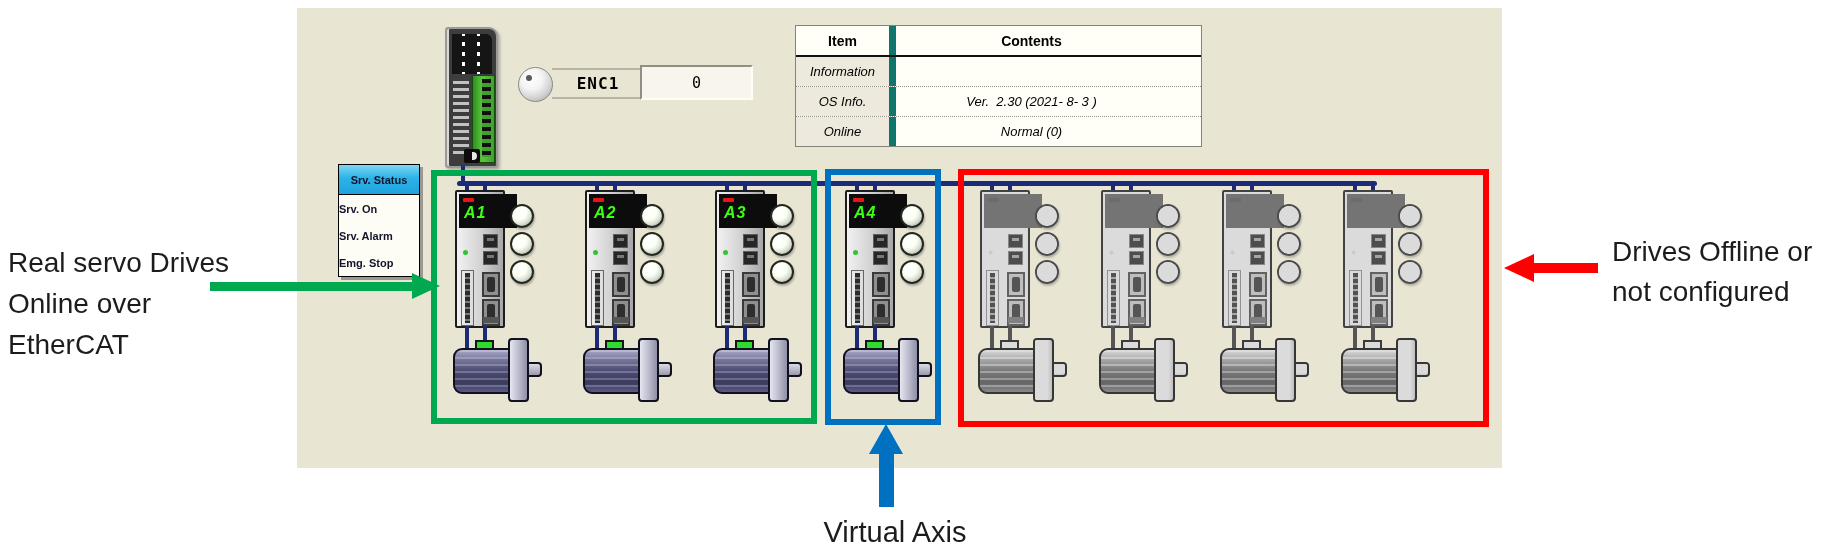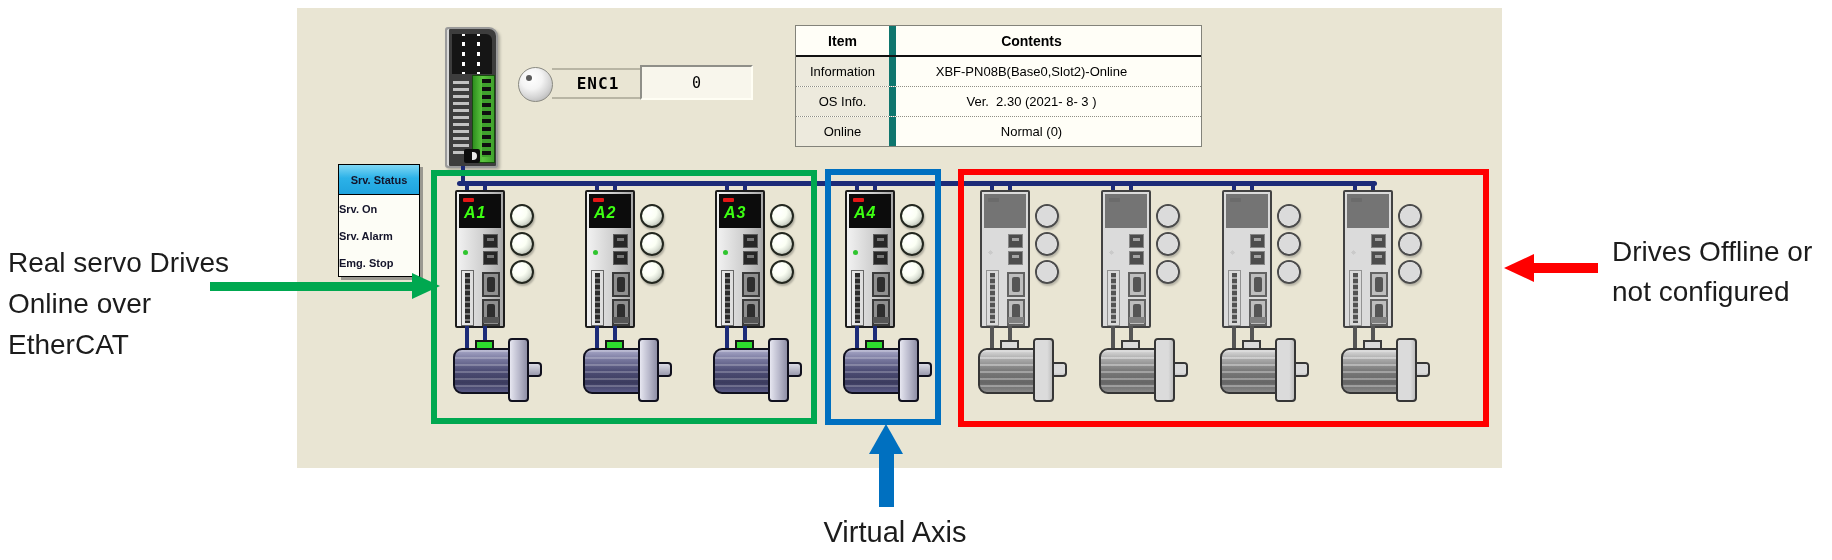--- a/index.html
+++ b/index.html
@@ -49,38 +49,38 @@
   
   #info-table{left:498px;top:17px;width:405px;border:1px solid #83837a;background:#fffef7;
         font-size:13px;color:#000;border-collapse:collapse;}
   #info-table .trow{display:flex;height:29px;}
   #info-table .c1{width:100px;display:flex;align-items:center;justify-content:center;
         background:#edeadd;border-right:7px solid #0f766e;box-sizing:border-box;}
   #info-table .c2{width:271px;display:flex;align-items:center;justify-content:center;
         background:#fffef7;box-sizing:border-box;white-space:pre;}
   #info-table .thead .c1,#info-table .thead .c2{font-weight:bold;font-size:14px;background:#fffef7;}
   #info-table .thead{border-bottom:2px solid #111;}
-  #info-table .trow + .trow{border-top:1px dotted #8f8f86;}
+  #info-table .trow + .trow{border-top:1px dotted #8f8f86;font-style:italic;}
   #info-table .thead + .trow{border-top:none;}
 
   
   #status-menu{left:41px;top:156px;width:80px;border:1px solid #000;background:#fdfdf6;
         box-shadow:3px 3px 0 rgba(90,90,90,.55);font-size:11px;font-weight:bold;color:#14142a;}
   #status-menu .sel{height:29px;background:linear-gradient(180deg,#7fd7f4,#2cb2e8 45%,#1fa3de);
         border-bottom:1px solid #000;display:flex;align-items:center;justify-content:center;}
   #status-menu .item{height:27px;display:flex;align-items:center;padding-left:0;}
 
   
   .unit{position:absolute;top:170px;width:106px;height:232px;}
   .unit .stub{position:absolute;top:3px;width:4px;height:14px;background:var(--wire);}
   .unit .stub.l{left:24px;} .unit .stub.r{left:42px;}
   .unit .core{position:absolute;left:0;top:0;width:100%;height:100%;}
   .unit .drv{position:absolute;left:14px;top:12px;width:50px;height:138px;box-sizing:border-box;
         background:linear-gradient(90deg,#f2f2f2,#d0d0d0 55%,#a6a6a6);border:2px solid #1c1c1c;border-radius:2px;}
-  .unit .drv-top{position:absolute;left:2px;top:2px;width:42px;height:34px;background:#0c0c0c;}
+  .unit .drv-top{position:absolute;left:2px;top:2px;width:42px;height:34px;background:#0c0c0c;padding-left:16px;}
   .unit .drv-led{position:absolute;left:4px;top:4px;width:11px;height:4px;background:#e51616;border-radius:1px;}
   .unit .drv-label{position:absolute;left:5px;top:10px;font-size:16px;font-weight:bold;font-style:italic;
         color:#3dff12;letter-spacing:1px;}
   .unit .drv-dot{position:absolute;left:6px;top:58px;width:5px;height:5px;border-radius:50%;background:#2ec52e;}
   .unit .port{position:absolute;left:26px;width:15px;height:14px;background:#262626;border:1px solid #5c5c5c;box-sizing:border-box;}
   .unit .port:after{content:"";position:absolute;left:3px;top:3px;width:7px;height:3px;background:#777;}
   .unit .p1{top:42px;} .unit .p2{top:59px;}
   .unit .drv-term{position:absolute;left:4px;top:78px;width:13px;height:56px;background:#2b2b2b;border:1px solid #666;
         box-sizing:border-box;background-image:repeating-linear-gradient(180deg,#7a7a7a 0 2px,transparent 2px 6px);
         background-clip:content-box;padding:2px 3px;}
@@ -158,21 +158,20 @@
     </div>
     <div id="enc-value" class="abs">0</div>
 
     <div id="info-table" class="abs">
       <div class="trow thead">
         <div class="c1">Item</div>
         <div class="c2">Contents</div>
       </div>
       <div class="trow">
         <div class="c1">Information</div>
-        <div class="c2">XBF-PN08B(Base0,Slot2)-Online</div>
       </div>
       <div class="trow">
         <div class="c1">OS Info.</div>
         <div class="c2">Ver.  2.30 (2021- 8- 3 )</div>
       </div>
       <div class="trow">
         <div class="c1">Online</div>
         <div class="c2">Normal (0)</div>
       </div>
     </div>

